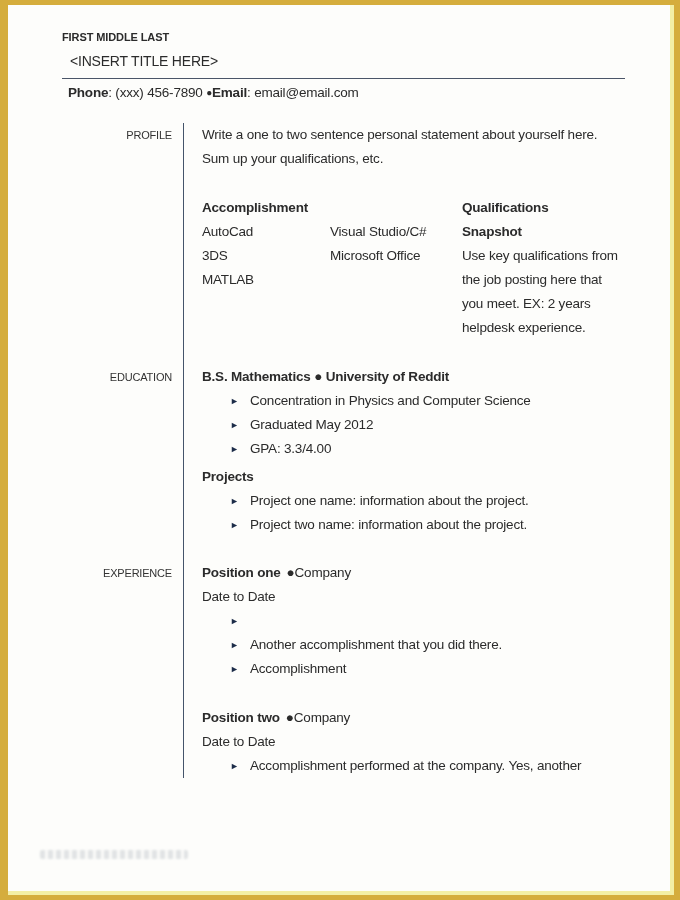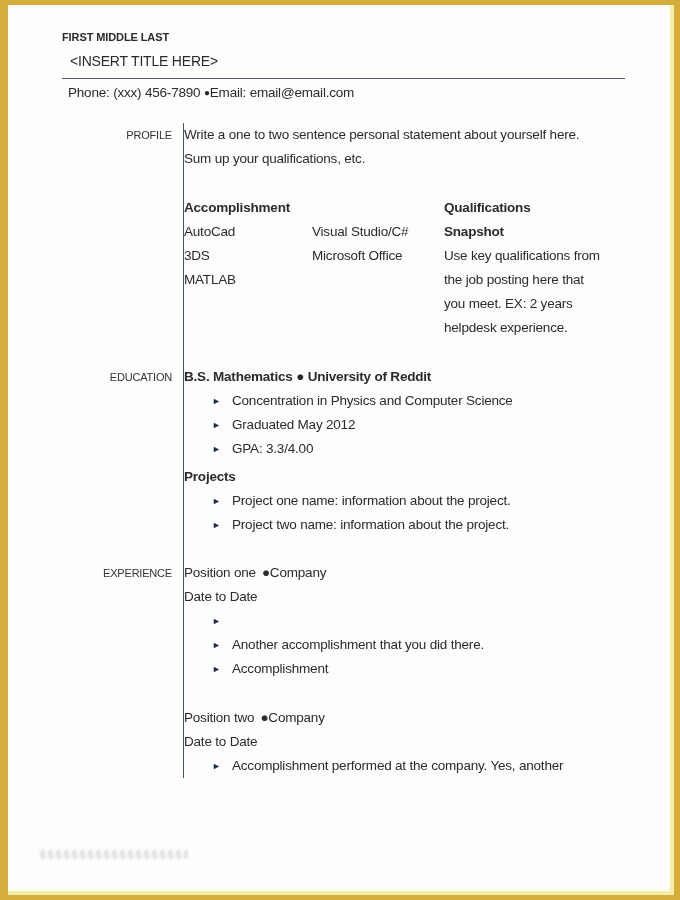--- a/index.html
+++ b/index.html
@@ -27,38 +27,38 @@
   
   .name { font-weight: bold; font-size: 11px; letter-spacing: -0.1px; }
   .job-title { padding-left: 8px; font-size: 14px; }
   .header-rule {
     margin-top: 5px;
     width: 563px;
     border: none;
     border-top: 1.5px solid #4a5568;
   }
   .contact-line { margin-top: 2px; padding-left: 6px; }
-  .bold { font-weight: normal; }
+  .bold { font-weight: bold; }
   .dot { font-size: 10px; vertical-align: 1px; }
 
   
   .sections { margin-top: 18px; }
   .section { display: flex; align-items: stretch; }
   .section-label {
     flex: none;
     width: 110px;
     text-align: right;
     color: #333333;
     font-size: 11px;
   }
   .section-body {
     flex: 1;
     margin-left: 11px;
     border-left: 1.5px solid #44546a;
-    padding-left: 0;
+    padding-left: 18px;
     min-width: 0;
   }
 
   
   .statement { max-width: 402px; }
   .prof-grid { display: flex; margin-top: 25px; }
   .prof-col1 { width: 128px; flex: none; }
   .prof-col2 { width: 132px; flex: none; padding-top: 24px; }
   .prof-col3 { width: 158px; flex: none; }
   .grid-head { font-weight: bold; }

